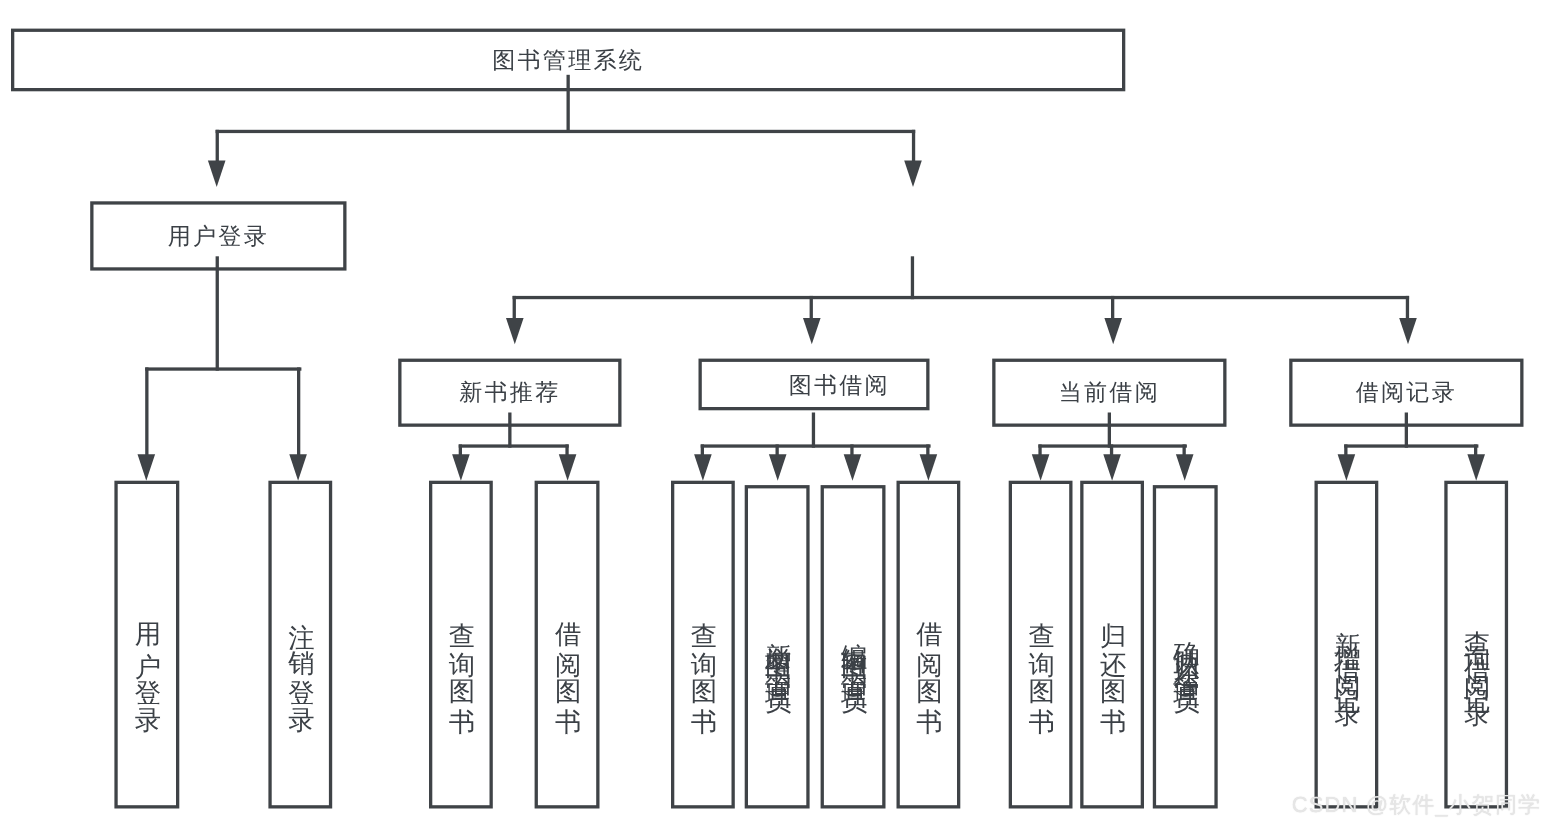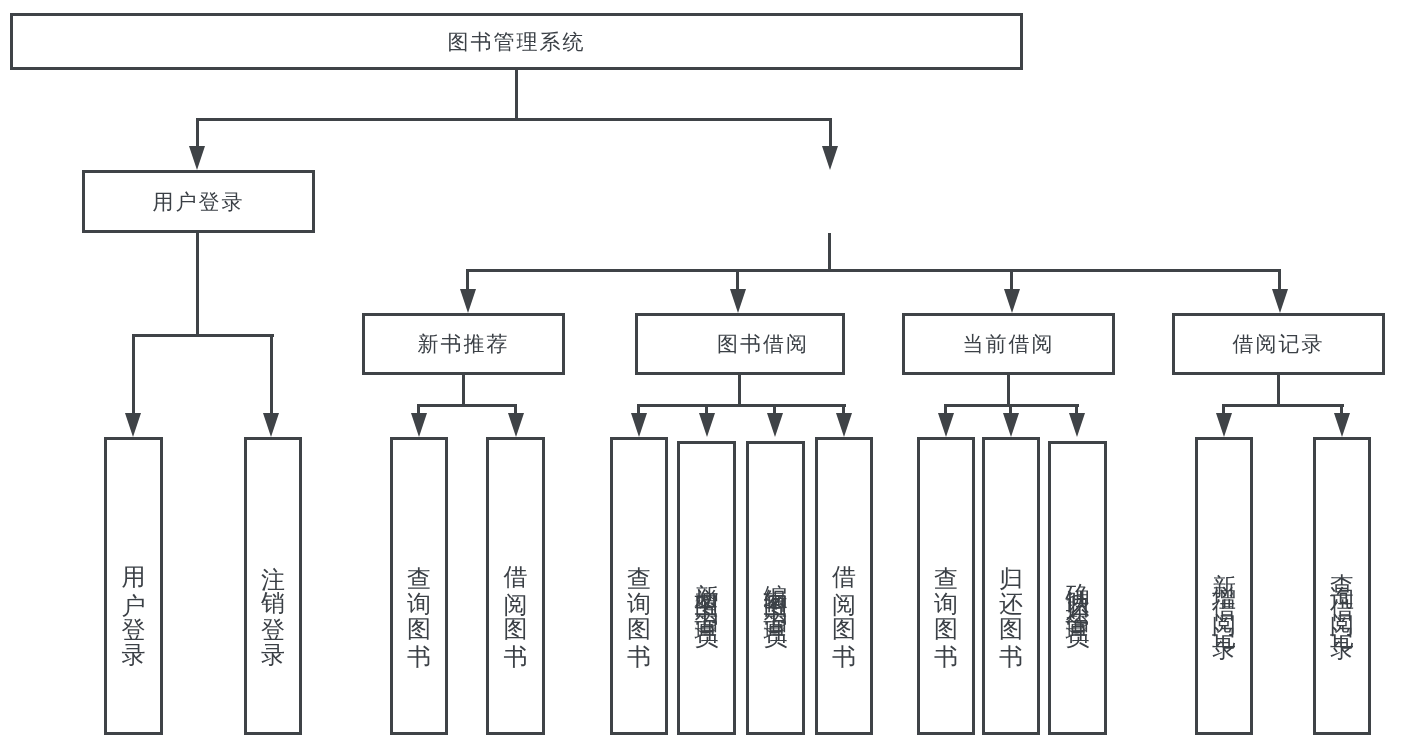--- a/index.html
+++ b/index.html
@@ -18,20 +18,21 @@
     overflow:hidden;
   }
   .hbox{
     position:absolute;
     border:3px solid var(--line);
     background:#fff;
     display:flex;align-items:center;justify-content:center;
     color:var(--text);
     font-size:21px;
     letter-spacing:2px;
+    margin-top:13px;
   }
   .vbox{
     position:absolute;
     border:3px solid var(--line);
     background:#fff;
     display:flex;align-items:center;justify-content:center;
     color:var(--text);
   }
   .vtext{
     writing-mode:vertical-rl;
@@ -94,21 +95,21 @@
   <div class="line" style="left:1010px;top:269px;width:3px;height:24px;"></div>
   <div class="line" style="left:1278px;top:269px;width:3px;height:24px;"></div>
   <div class="arrow" style="left:460px;top:289px;"></div>
   <div class="arrow" style="left:730px;top:289px;"></div>
   <div class="arrow" style="left:1004px;top:289px;"></div>
   <div class="arrow" style="left:1272px;top:289px;"></div>
 
   <div class="hbox" style="left:362px;top:313px;width:203px;height:62px;align-items:center;">
     <span>新书推荐</span>
   </div>
-  <div class="hbox" style="left:635px;top:313px;width:210px;height:62px;padding-left:46px;">
+  <div class="hbox" style="left:635px;top:313px;width:210px;height:47px;padding-left:46px;">
     <span>图书借阅</span>
   </div>
   <div class="hbox" style="left:902px;top:313px;width:213px;height:62px;">
     <span>当前借阅</span>
   </div>
   <div class="hbox" style="left:1172px;top:313px;width:213px;height:62px;">
     <span>借阅记录</span>
   </div>
 
   <div class="line" style="left:462px;top:375px;width:3px;height:32px;"></div>
@@ -182,14 +183,15 @@
     <span class="vtext vt9">确认归还（管理员）</span>
   </div>
 
   <div class="vbox" style="left:1195px;top:437px;width:58px;height:298px;">
     <span class="vtext vt6">新增借阅记录</span>
   </div>
   <div class="vbox" style="left:1313px;top:437px;width:58px;height:298px;">
     <span class="vtext vt6">查询借阅记录</span>
   </div>
 
+  <div class="watermark">CSDN @软件_小贺同学</div>
 
 </div>
 
 </body></html>

